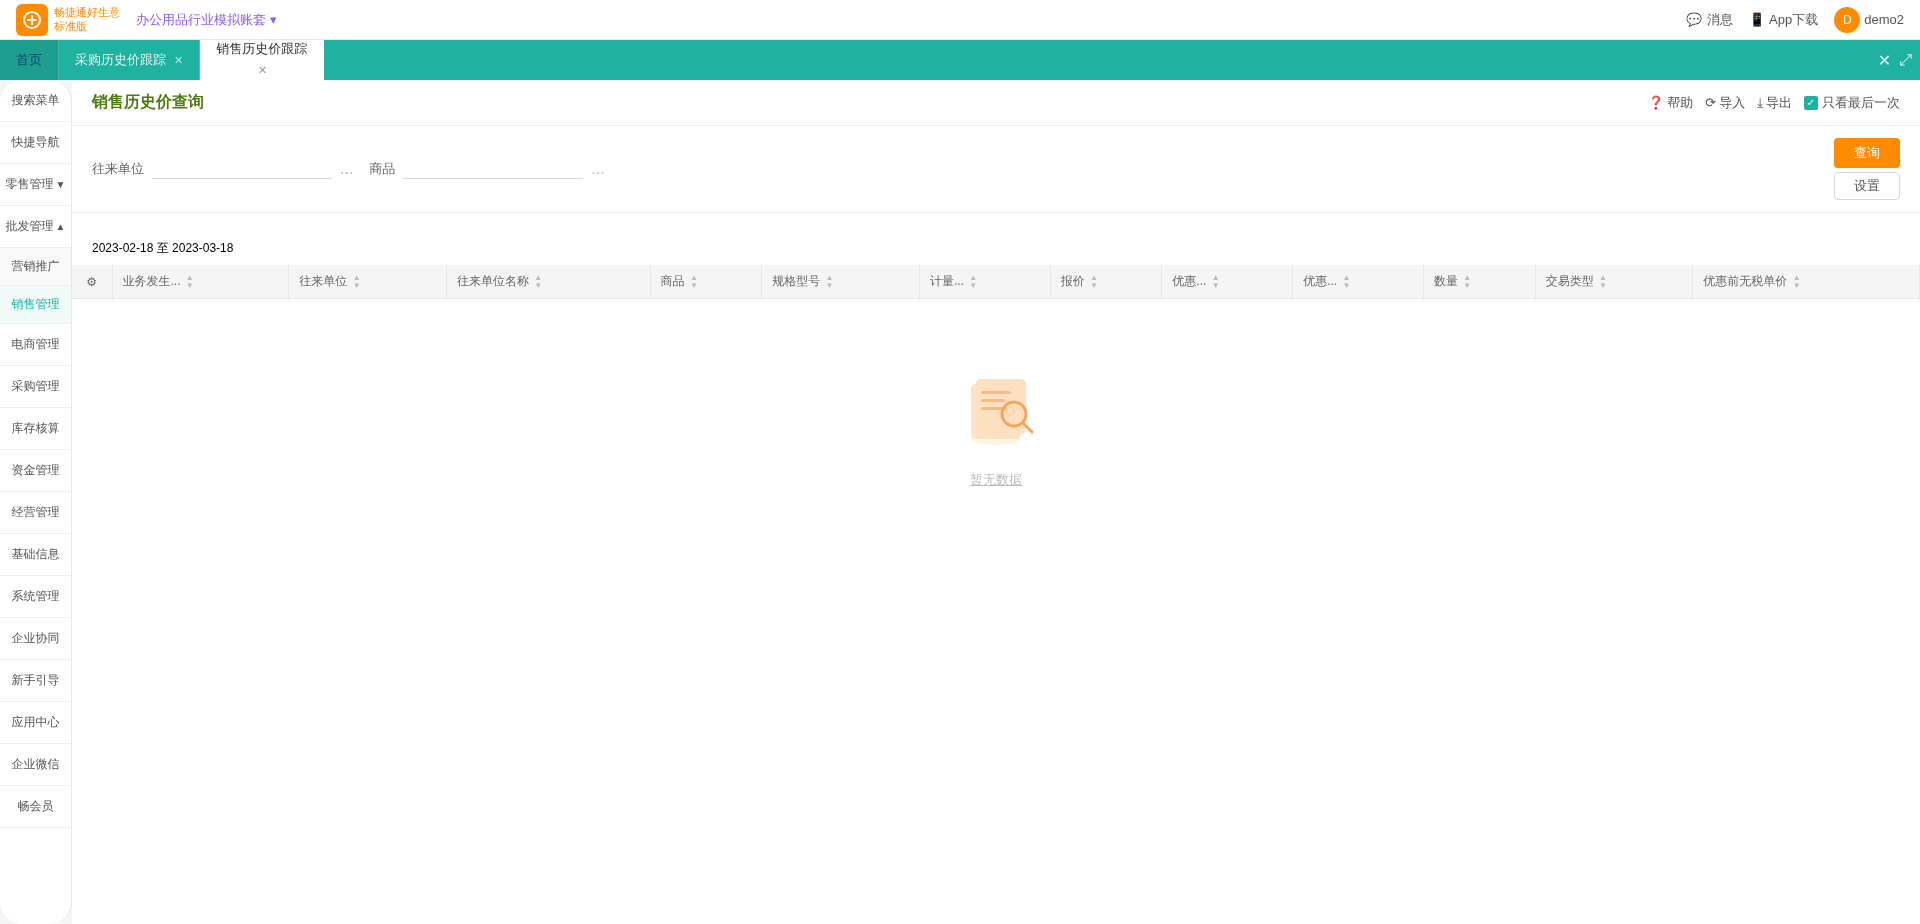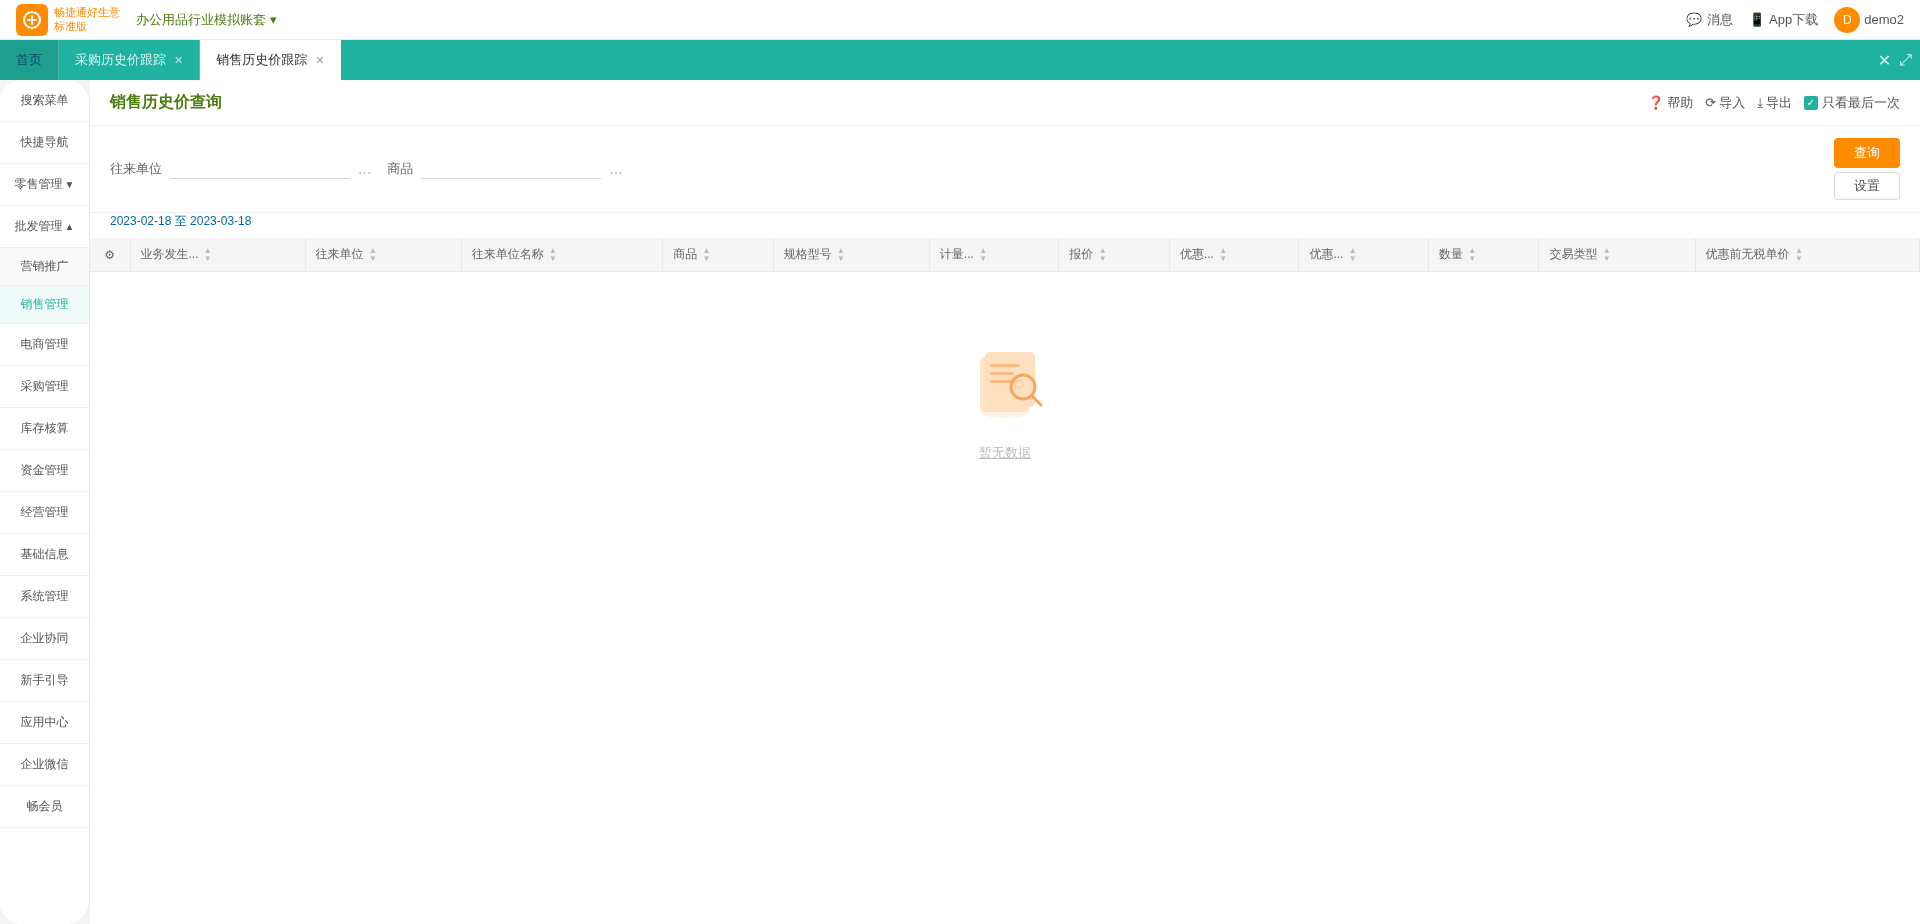--- a/index.html
+++ b/index.html
@@ -8,40 +8,40 @@
     
     .app-wrapper { display: flex; flex-direction: column; height: 924px; width: 1920px; }
 
     
     .top-header { height: 40px; background: #fff; display: flex; align-items: center; justify-content: space-between; padding: 0 16px; border-bottom: 1px solid #e8e8e8; flex-shrink: 0; }
     .top-header-left { display: flex; align-items: center; gap: 8px; }
     .logo-area { display: flex; align-items: center; gap: 6px; }
     .logo-icon { width: 32px; height: 32px; background: #ff8c00; border-radius: 6px; display: flex; align-items: center; justify-content: center; color: white; font-size: 16px; font-weight: bold; }
     .logo-text { font-size: 11px; color: #ff8c00; line-height: 1.2; }
     .app-selector { display: flex; align-items: center; gap: 4px; color: #555; font-size: 13px; margin-left: 8px; cursor: pointer; }
-    .app-selector span { color: #4d7c0f; }
+    .app-selector span { color: #8b5cf6; }
     .top-header-right { display: flex; align-items: center; gap: 16px; color: #555; font-size: 13px; }
     .top-right-item { display: flex; align-items: center; gap: 4px; cursor: pointer; }
     .avatar { width: 26px; height: 26px; border-radius: 50%; background: #ff8c00; display: flex; align-items: center; justify-content: center; color: white; font-size: 12px; }
 
     
     .tab-bar { height: 40px; background: #20b2a0; display: flex; align-items: center; padding: 0 0; flex-shrink: 0; }
     .tab-item { height: 40px; padding: 0 16px; display: flex; align-items: center; gap: 6px; cursor: pointer; font-size: 13px; color: rgba(255,255,255,0.85); white-space: nowrap; border-right: 1px solid rgba(255,255,255,0.2); }
     .tab-item.home { background: rgba(0,0,0,0.1); color: #0c4a6e; }
-    .tab-item.active { background: #fff; color: #333; }
+    .tab-item.active { background: #fff; color: #333; flex-direction: column; }
     .tab-item.active .tab-close { color: #999; }
     .tab-item .tab-close { font-size: 11px; color: rgba(255,255,255,0.7); cursor: pointer; margin-left: 2px; }
     .tab-bar-actions { margin-left: auto; display: flex; align-items: center; padding-right: 8px; gap: 8px; }
     .tab-bar-action { color: rgba(255,255,255,0.85); cursor: pointer; font-size: 16px; }
 
     
     .main-container { display: flex; flex: 1; overflow: hidden; }
 
     
-    .sidebar { width: 90px; background: #fff; border-right: 1px solid #e8e8e8; display: flex; flex-direction: column; flex-shrink: 0; overflow-y: auto; border-radius: 22px; }
+    .sidebar { width: 72px; background: #fff; border-right: 1px solid #e8e8e8; display: flex; flex-direction: column; flex-shrink: 0; overflow-y: auto; border-radius: 22px; }
     .sidebar-item { padding: 12px 4px; text-align: center; cursor: pointer; font-size: 12px; color: #555; border-bottom: 1px solid #f0f0f0; }
     .sidebar-item.has-arrow { display: flex; align-items: center; justify-content: center; gap: 2px; }
     .sidebar-sub { background: #f9f9f9; }
     .sidebar-sub-item { padding: 10px 7px; text-align: center; cursor: pointer; font-size: 12px; color: #555; border-bottom: 1px solid #f0f0f0; }
     .sidebar-sub-item.active { color: #20b2a0; background: #f0fbf9; }
 
     
     .page-content { flex: 1; display: flex; flex-direction: column; overflow: hidden; background: #fff; }
 
     
@@ -234,21 +234,21 @@
         <div class="filter-group">
           <span class="filter-label">商品</span>
           <input class="filter-input" type="text" style="">
           <span class="filter-input-dots">...</span>
         </div>
         <div class="btn-group">
           <button class="query-btn">查询</button>
           <button class="settings-btn">设置</button>
         </div>
       </div>
-      <div style="padding: 0 20px 8px; font-size: 12px; color: #0369a1; background:#fff;">
+      <div style="padding: 0 20px 8px; font-size: 12px; color: #000000; background:#fff;margin-top:27px;">
         <span>2023-02-18 至 2023-03-18</span>
       </div>
 
       <div class="table-container">
         <table class="data-table">
           <thead>
             <tr>
               <th class="settings-col">
                 <span>⚙</span>
               </th>

